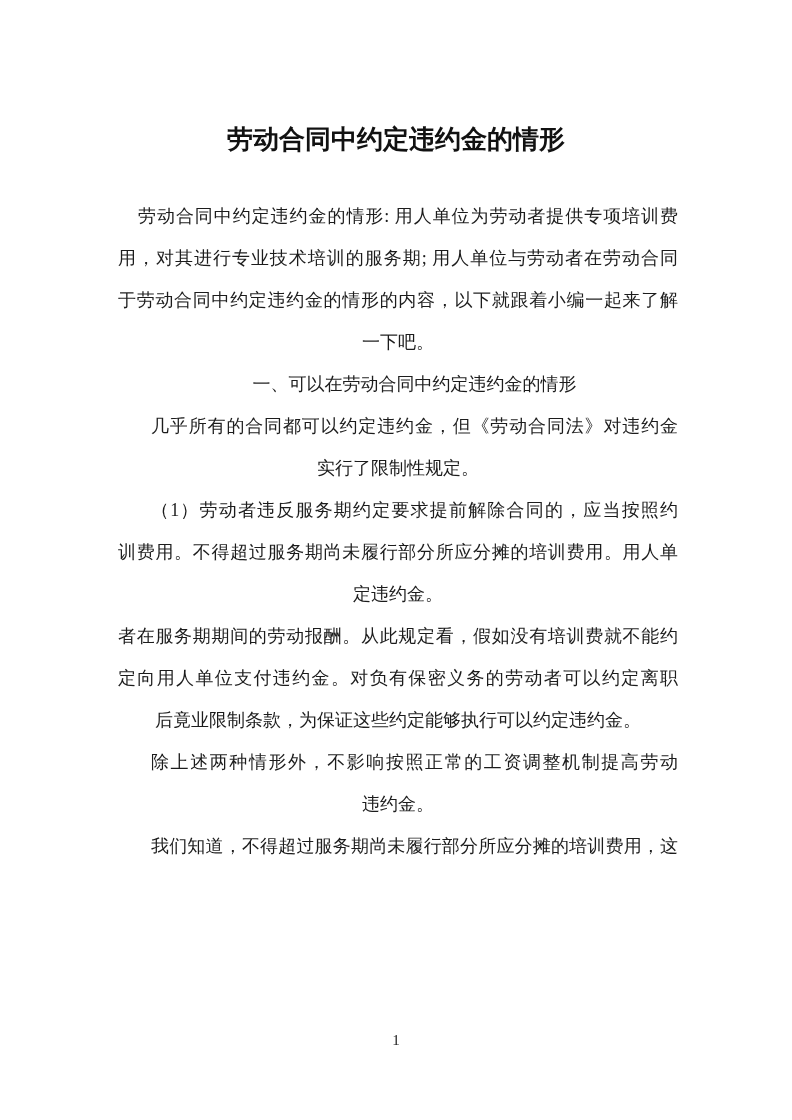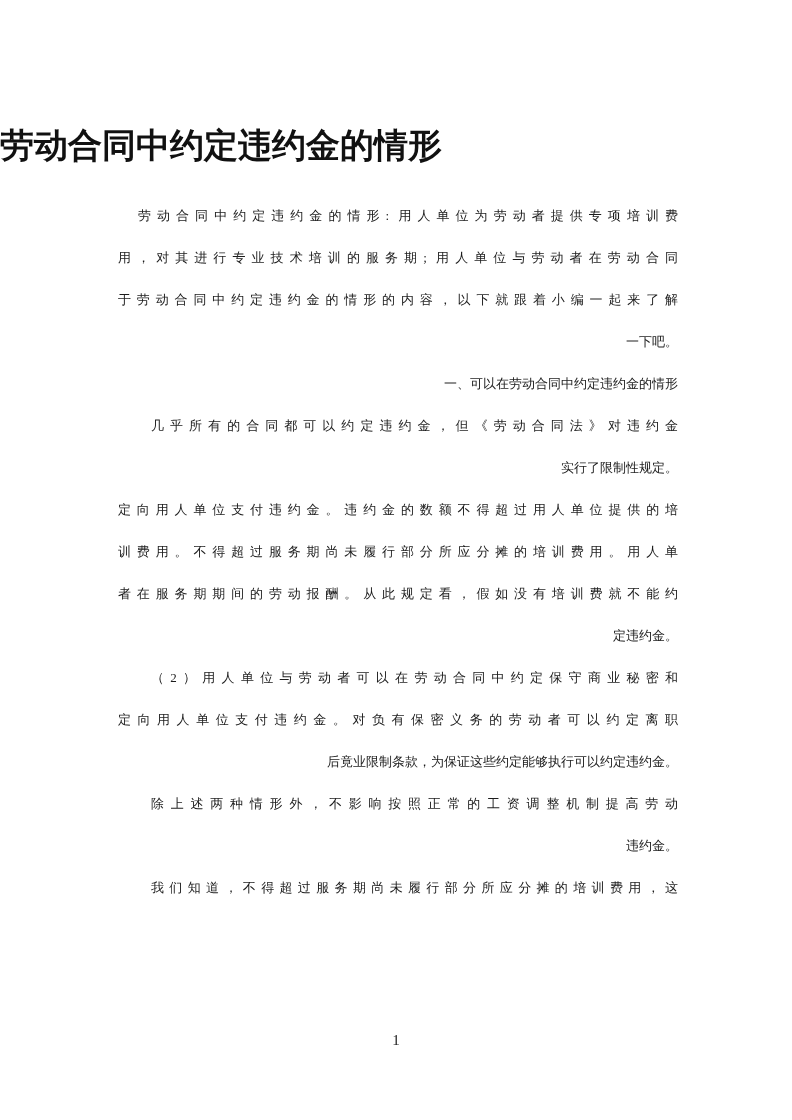--- a/index.html
+++ b/index.html
@@ -14,38 +14,39 @@
     background: #ffffff;
     overflow: hidden;
     font-family: "Liberation Serif", "DejaVu Serif", serif;
     color: #1a1a1a;
   }
   .doc-title {
     position: absolute;
     top: 98px;
     left: 0;
     width: 792px;
-    font-size: 34px;
+    text-align: center;
+    font-size: 26px;
     line-height: 50px;
     font-weight: bold;
     color: #111111;
     letter-spacing: 0px;
   }
   .body-text {
     position: absolute;
     top: 195px;
     left: 118px;
     width: 560px;
-    font-size: 13px;
+    font-size: 18px;
     color: #1c1c1c;
   }
   .ln {
     height: 42px;
     line-height: 42px;
-    text-align: right;
+    text-align: center;
     white-space: nowrap;
   }
   .ln.fill {
     white-space: normal;
     text-align: justify;
     text-align-last: justify;
   }
   .i1 { text-indent: 20px; }
   .i2 { text-indent: 33px; }
   .page-footer {
@@ -78,28 +79,27 @@
     <div>
       <div class="ln i2">一、可以在劳动合同中约定违约金的情形</div>
     </div>
 
     <div>
       <div class="ln fill i2">几乎所有的合同都可以约定违约金，但《劳动合同法》对违约金</div>
       <div class="ln">实行了限制性规定。</div>
     </div>
 
     <div>
-      <div class="ln fill">定向用人单位支付违约金。违约金的数额不得超过用人单位提供的培</div>
+      <div class="ln fill i2">（1）劳动者违反服务期约定要求提前解除合同的，应当按照约</div>
       <div class="ln fill">训费用。不得超过服务期尚未履行部分所应分摊的培训费用。用人单</div>
+      <div class="ln">定违约金。</div>
       <div class="ln fill">者在服务期期间的劳动报酬。从此规定看，假如没有培训费就不能约</div>
-      <div class="ln">定违约金。</div>
     </div>
 
     <div>
-      <div class="ln fill i2">（2）用人单位与劳动者可以在劳动合同中约定保守商业秘密和</div>
       <div class="ln fill">定向用人单位支付违约金。对负有保密义务的劳动者可以约定离职</div>
       <div class="ln">后竟业限制条款，为保证这些约定能够执行可以约定违约金。</div>
     </div>
 
     <div>
       <div class="ln fill i2">除上述两种情形外，不影响按照正常的工资调整机制提高劳动</div>
       <div class="ln">违约金。</div>
     </div>
 
     <div>

